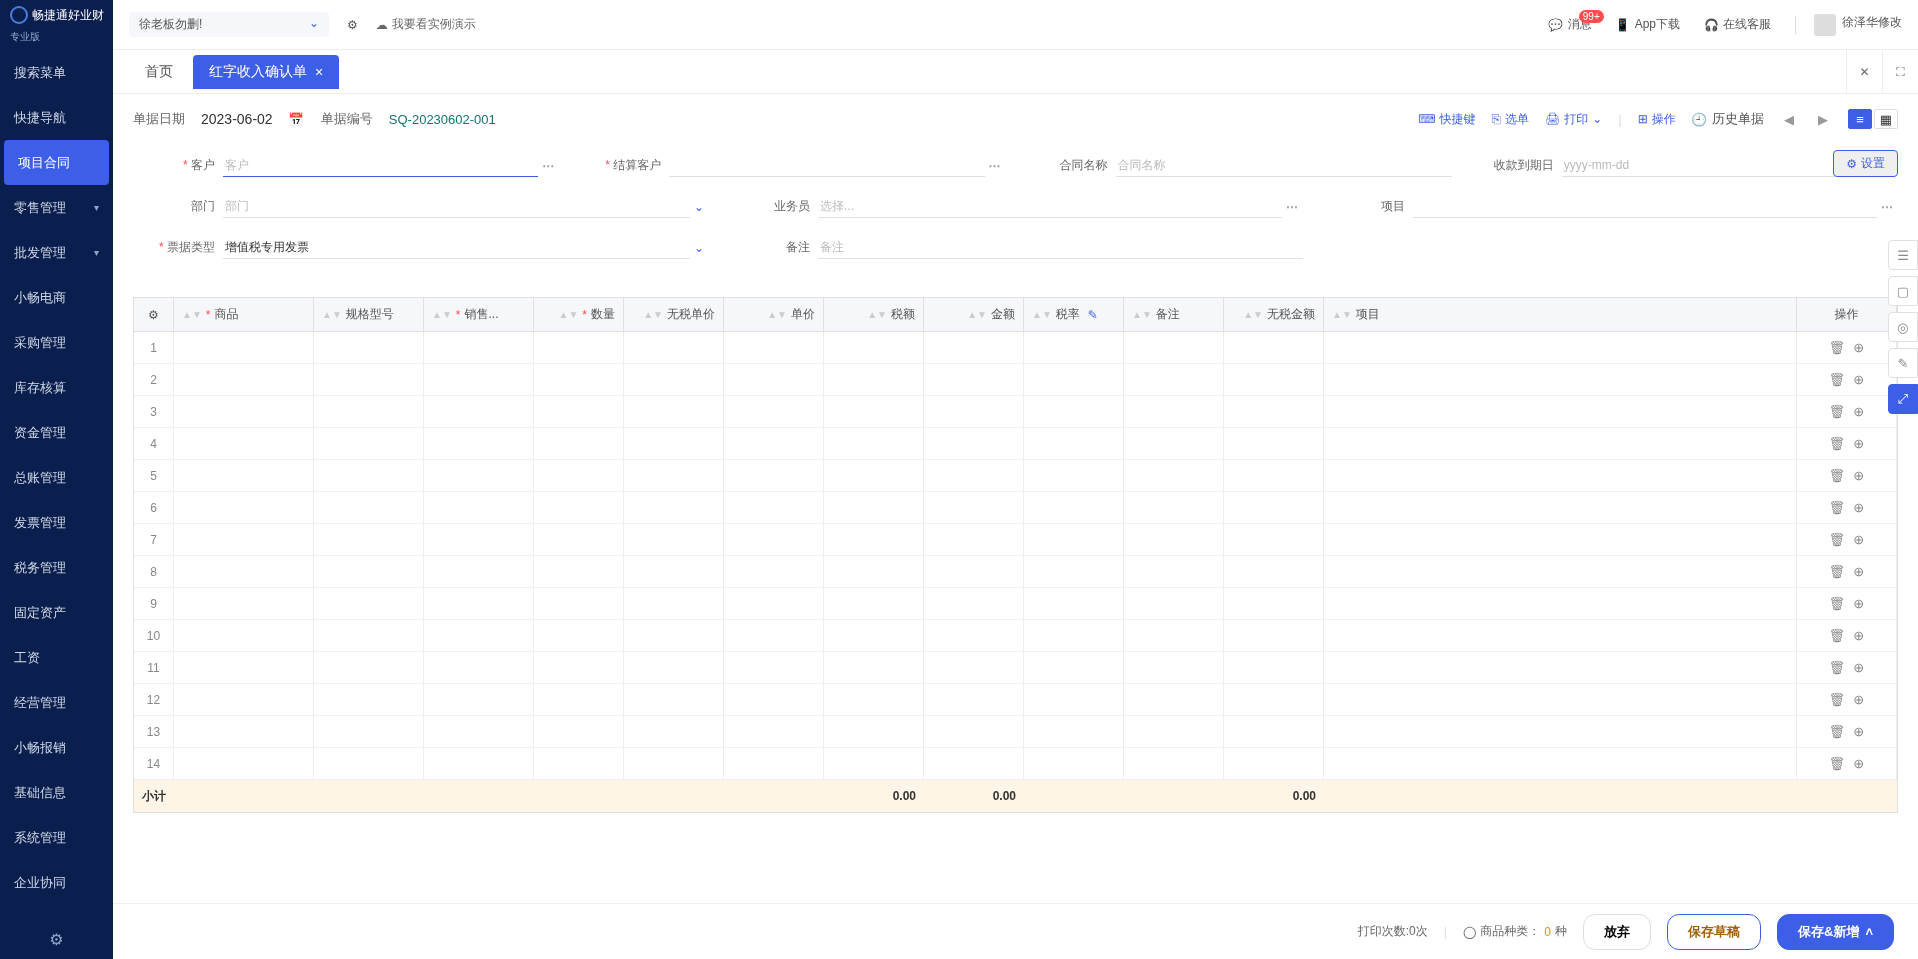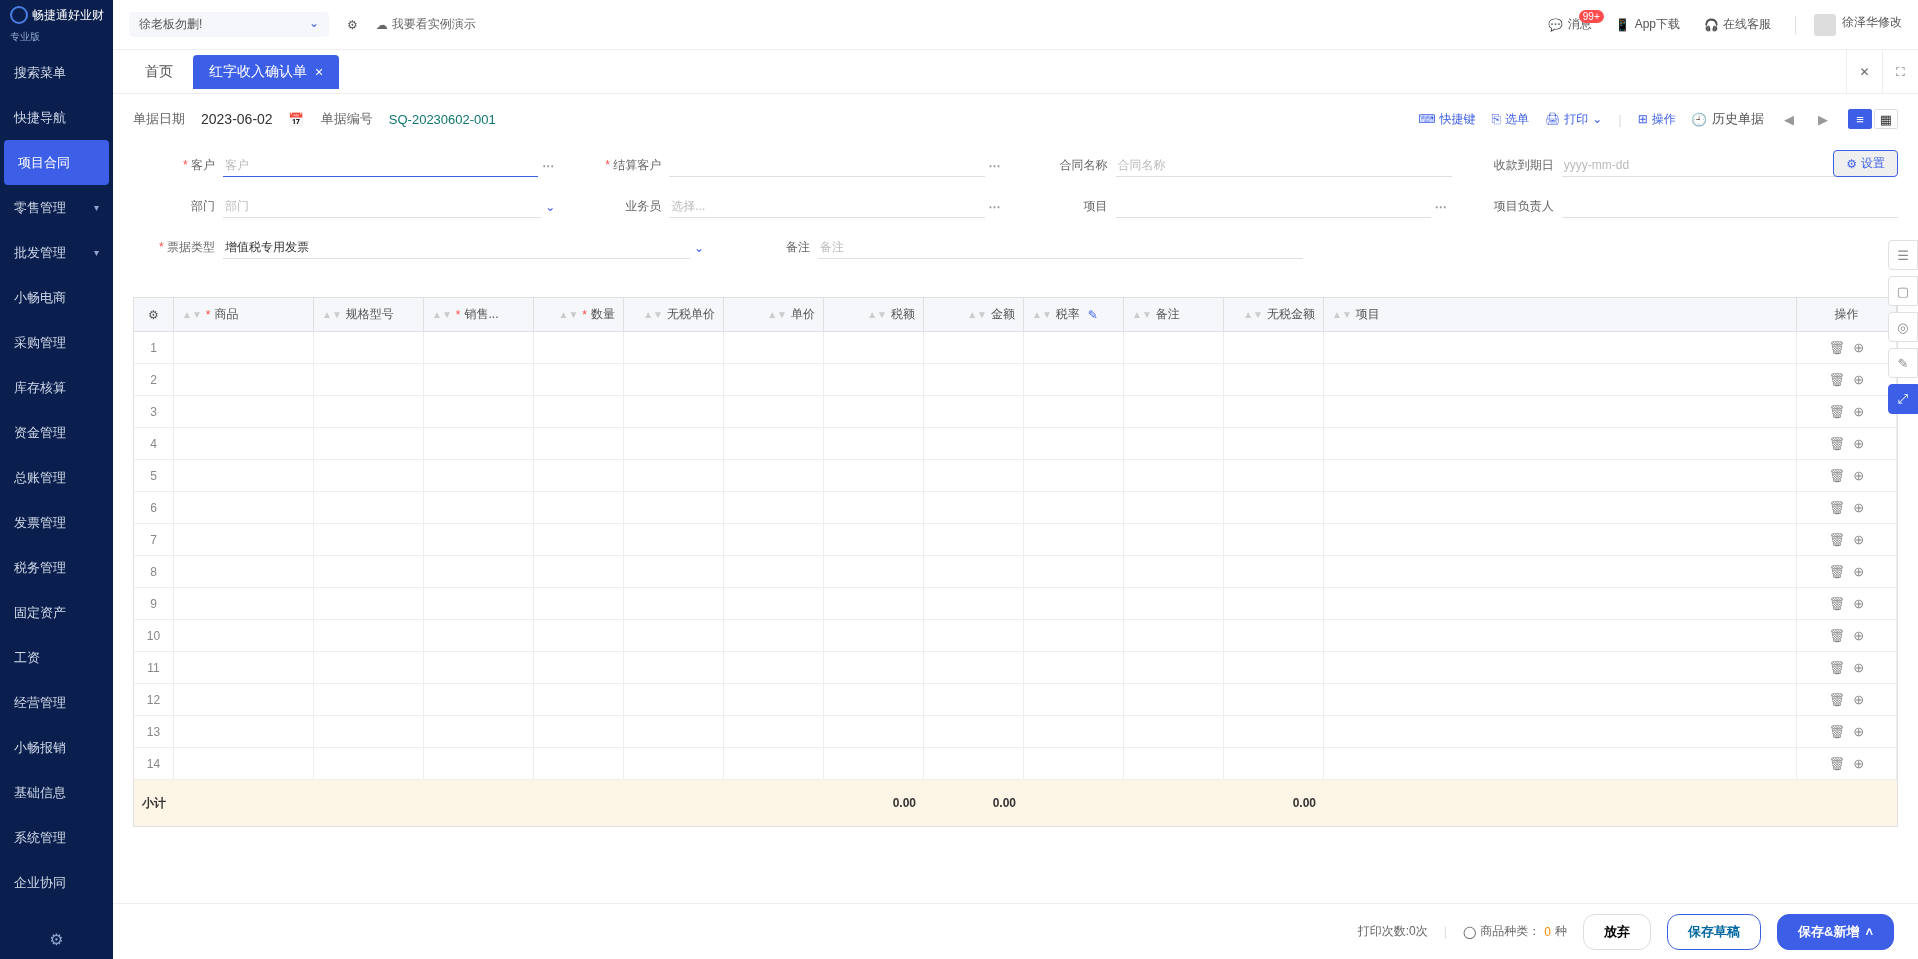--- a/index.html
+++ b/index.html
@@ -84,31 +84,31 @@
 .th.right{justify-content:flex-end;}
 .tbody-row { display:flex; height:32px; border-bottom:1px solid #eee;}
 .td { border-right:1px solid #eee; display:flex; align-items:center; padding:0 8px; font-size:12px; flex-shrink:0;}
 .td.row-num{width:40px; justify-content:center; color:#888;}
 .td.product{width:140px;} .td.spec{width:110px;} .td.sale{width:110px;} .td.qty{width:90px;}
 .td.notax-price{width:100px;} .td.price{width:100px;} .td.tax{width:100px; justify-content:flex-end;} 
 .td.amount{width:100px; justify-content:flex-end;} .td.rate{width:100px;} .td.remark{width:100px;} 
 .td.notax-amt{width:100px; justify-content:flex-end;} .td.proj{flex:1;}
 .td.ops{width:100px; justify-content:center; gap:8px; color:#888;}
 .row-icon { cursor:pointer; font-size:13px;}
-.subtotal-row { display:flex; height:46px; background:#fdf6e7;}
+.subtotal-row { display:flex; height:32px; background:#fdf6e7;}
 .subtotal-row .td { font-weight:bold; border-right:none;}
 .subtotal-label { width:40px; justify-content:center;}
 
 
 .footer { position: fixed; bottom: 0; left: 113px; right: 0; height: 56px; border-top: 1px solid #eee; background:#fff; display:flex; align-items:center; justify-content:flex-end; padding:16px 24px; gap:16px; font-size:12px;}
 .ft-info { color:#666; display:flex; align-items:center; gap:4px;}
 .ft-sep { color:#ddd;}
 .ft-count { color:#ff8a00;}
 .btn { padding: 8px 20px; border-radius: 12px; font-size: 13px; cursor:pointer; border:1px solid #ddd; background:#fff;font-weight:bold;}
-.btn-primary-outline { border-color:#3d5fe8; color:#0369a1;}
+.btn-primary-outline { border-color:#3d5fe8; color:#a16207;}
 .btn-primary { background:#3d5fe8; color:#fff; border-color:#3d5fe8; display:flex; align-items:center; gap:6px;}
 
 
 .right-rail { position:fixed; right:0; top:240px; width:30px; display:flex; flex-direction:column; gap:6px;}
 .rr-item { width:30px; height:30px; border:1px solid #e0e0e0; border-radius:4px 0 0 4px; display:flex; align-items:center; justify-content:center; background:#fff; color:#888; cursor:pointer; font-size:13px;}
 .rr-item.active { background:#3d5fe8; color:#fff; border-color:#3d5fe8;}
 </style>
 </head>
 <body>
 
@@ -324,24 +324,20 @@
         <div class="form-field">
           <span class="ff-label">业务员</span>
           <input class="ff-input" placeholder="选择..." style="">
           <span class="ff-icon dots">⋯</span>
         </div>
         <div class="form-field">
           <span class="ff-label">项目</span>
           <input class="ff-input" style="">
           <span class="ff-icon dots">⋯</span>
         </div>
-        <div class="form-field">
-          <span class="ff-label">项目负责人</span>
-          <input class="ff-input" style="">
-        </div>
       </div>
 
       <div class="form-row">
         <div class="form-field">
           <span class="ff-label ff-req">票据类型</span>
           <input class="ff-input" value="增值税专用发票" style="">
           <span class="ff-icon dd">⌄</span>
         </div>
         <div class="form-field">
           <span class="ff-label">备注</span>

